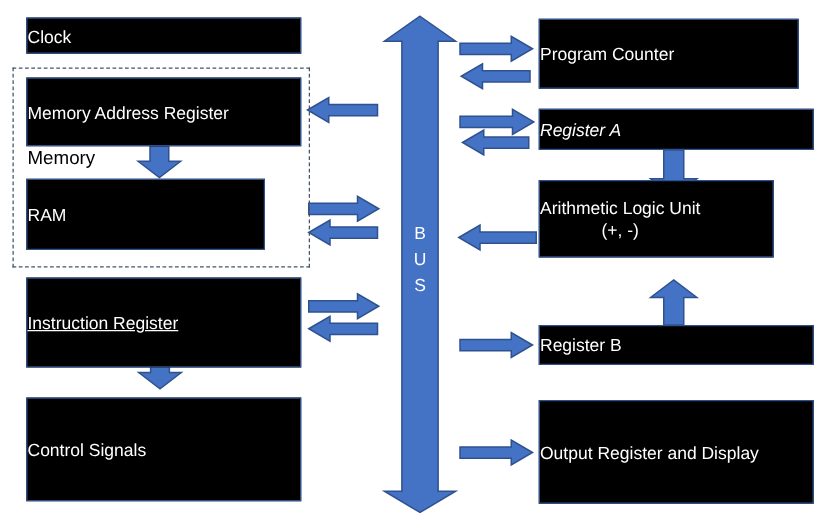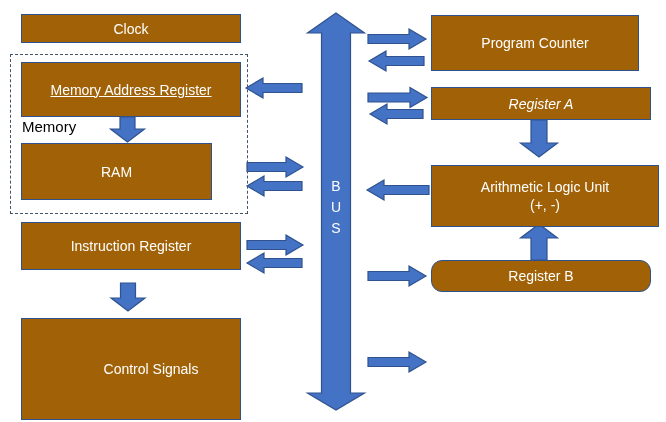--- a/index.html
+++ b/index.html
@@ -1,22 +1,22 @@
 <!DOCTYPE html>
 <html><head>
 <meta charset="utf-8">
 <style>
   html,body{margin:0;padding:0;background:#fff;}
   #stage{
     position:relative;width:666px;height:422px;background:#ffffff;
     font-family:"Liberation Sans",sans-serif;overflow:hidden;
   }
   .box{
-    position:absolute;background:#a16207;border:1.5px solid #2F528F;
-    box-sizing:border-box;display:flex;align-items:center;justify-content:center;
+    position:absolute;background:#000000;border:1.5px solid #2F528F;
+    box-sizing:border-box;display:flex;align-items:center;
     color:#ffffff;font-size:14px;text-align:center;line-height:18px;
   }
   .box .sub{display:block;}
   .alu-inner{display:flex;flex-direction:column;align-items:center;}
   .dashed-group{
     position:absolute;border:1px dashed #44546A;box-sizing:border-box;background:transparent;
   }
   .floating-label{
     position:absolute;color:#000000;font-size:15px;line-height:17px;
   }
@@ -61,51 +61,54 @@
     <span>U</span>
     <span>S</span>
   </div>
 
   <div class="box" style="left:21px;top:14px;width:220px;height:29px;">
     <span>Clock</span>
   </div>
 
   <div class="dashed-group" style="left:10px;top:54px;width:238px;height:160px;"></div>
 
-  <div class="box" style="left:21px;top:62px;width:220px;height:55px;text-decoration:underline;">
+  <div class="box" style="left:21px;top:62px;width:220px;height:55px;">
     <span>Memory Address Register</span>
   </div>
 
   <div class="floating-label" style="left:22px;top:118px;">Memory</div>
 
   <div class="box" style="left:21px;top:143px;width:191px;height:57px;">
     <span>RAM</span>
   </div>
 
-  <div class="box" style="left:21px;top:222px;width:220px;height:48px;">
+  <div class="box" style="left:21px;top:222px;width:220px;height:72px;text-decoration:underline;">
     <span>Instruction Register</span>
   </div>
 
-  <div class="box" style="left:21px;top:318px;width:220px;height:102px;padding-left:40px;">
+  <div class="box" style="left:21px;top:318px;width:220px;height:83px;">
     <span>Control Signals</span>
   </div>
 
   <div class="box" style="left:431px;top:15px;width:208px;height:56px;">
     <span>Program Counter</span>
   </div>
 
   <div class="box" style="left:431px;top:87px;width:220px;height:33px;font-style:italic;">
     <span>Register A</span>
   </div>
 
-  <div class="box" style="left:431px;top:165px;width:228px;height:62px;">
+  <div class="box" style="left:431px;top:144px;width:188px;height:62px;">
     <span class="alu-inner">
       <span class="sub">Arithmetic Logic Unit</span>
       <span class="sub">(+, -)</span>
     </span>
   </div>
 
-  <div class="box" style="left:431px;top:260px;width:220px;height:32px;border-radius:11px;">
+  <div class="box" style="left:431px;top:260px;width:220px;height:32px;">
     <span>Register B</span>
   </div>
 
+  <div class="box" style="left:431px;top:320px;width:220px;height:83px;">
+    <span>Output Register and Display</span>
+  </div>
 
 </div>
 
 </body></html>

